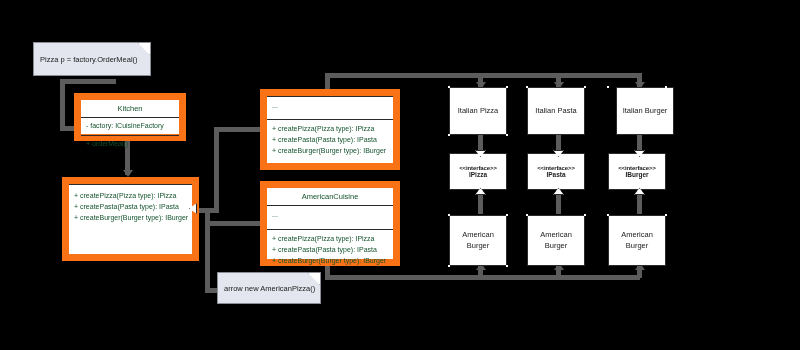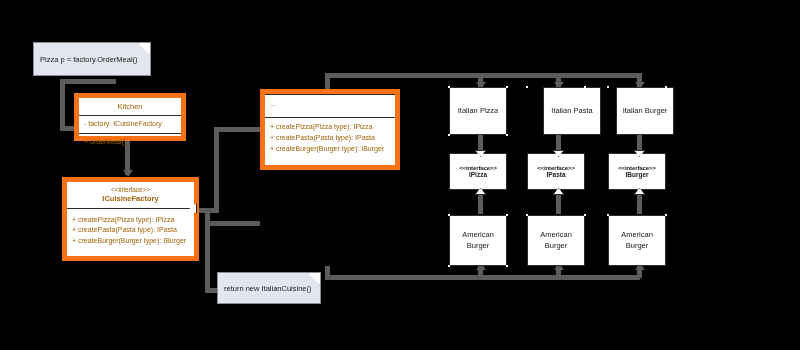--- a/index.html
+++ b/index.html
@@ -14,23 +14,23 @@
     background: #000000;
     overflow: hidden;
     font-family: Liberation Sans, sans-serif;
     padding-left: 29px;
   }
 
   
   .umlbox {
     position: absolute;
     background: #ffffff;
-    border: 5px solid #f97316;
-    box-sizing: border-box;
-    color: #a16207;
+    border: 7px solid #f97316;
+    box-sizing: border-box;
+    color: #14532d;
     z-index: 5;
   }
   .umlbox .hdr {
     text-align: center;
     font-size: 7.5px;
     line-height: 1.25;
     padding: 4px 3px;
     box-sizing: border-box;
   }
   .umlbox .sep {
@@ -236,72 +236,79 @@
 
 
   
   <div class="note" style="left:33px; top:42px; width:118px; height:34px;">
     <span class="fold"></span>
     <span>Pizza p = factory.OrderMeal()</span>
   </div>
 
   <div class="note" style="left:217px; top:272px; width:104px; height:32px;">
     <span class="fold"></span>
-    <span>return new ItalianCuisine()</span>
+    <span>arrow new AmericanPizza()</span>
   </div>
 
 
   
 
   
   <div class="umlbox" style="left:74px; top:93px; width:112px; height:48px;">
     <div class="hdr">Kitchen</div>
     <div class="sep attrs" style="padding:3px 5px;">
       <div>- factory: ICuisineFactory</div>
     </div>
     <div class="sep ops" style="padding:3px 5px;">
       <div>+ orderMeal()</div>
     </div>
   </div>
 
   
   <div class="umlbox" style="left:62px; top:177px; width:137px; height:84px;">
-    <div class="hdr">
-      <span class="stereo">&lt;&lt;interface&gt;&gt;</span>
-      <span class="iname">ICuisineFactory</span>
-    </div>
     <div class="sep ops" style="padding-top:6px;">
       <div>+ createPizza(Pizza type): IPizza</div>
       <div>+ createPasta(Pasta type): IPasta</div>
       <div>+ createBurger(Burger type): IBurger</div>
     </div>
   </div>
 
   
   <div class="umlbox" style="left:260px; top:89px; width:140px; height:81px;">
     <div class="sep attrs" style="height:23px;">
       <div>...</div>
     </div>
     <div class="sep ops">
       <div>+ createPizza(Pizza type): IPizza</div>
       <div>+ createPasta(Pasta type): IPasta</div>
       <div>+ createBurger(Burger type): IBurger</div>
     </div>
   </div>
 
   
+  <div class="umlbox" style="left:260px; top:181px; width:140px; height:85px;">
+    <div class="hdr">AmericanCuisine</div>
+    <div class="sep attrs" style="height:24px;">
+      <div>...</div>
+    </div>
+    <div class="sep ops">
+      <div>+ createPizza(Pizza type): IPizza</div>
+      <div>+ createPasta(Pasta type): IPasta</div>
+      <div>+ createBurger(Burger type): IBurger</div>
+    </div>
+  </div>
 
 
   
 
   
   <div class="prodbox" style="left:449px; top:87px; width:58px; height:48px;">
     <span>Italian Pizza</span>
   </div>
-  <div class="prodbox" style="left:527px; top:87px; width:58px; height:48px;margin-left:16px;">
+  <div class="prodbox" style="left:527px; top:87px; width:58px; height:48px;">
     <span>Italian Pasta</span>
   </div>
   <div class="prodbox" style="left:608px; top:87px; width:58px; height:48px;margin-left:8px;">
     <span>Italian Burger</span>
   </div>
 
   
   <div class="ifacebox" style="left:449px; top:153px; width:58px; height:37px;">
     <span class="stereo">&lt;&lt;interface&gt;&gt;</span>
     <span class="iname">IPizza</span>

